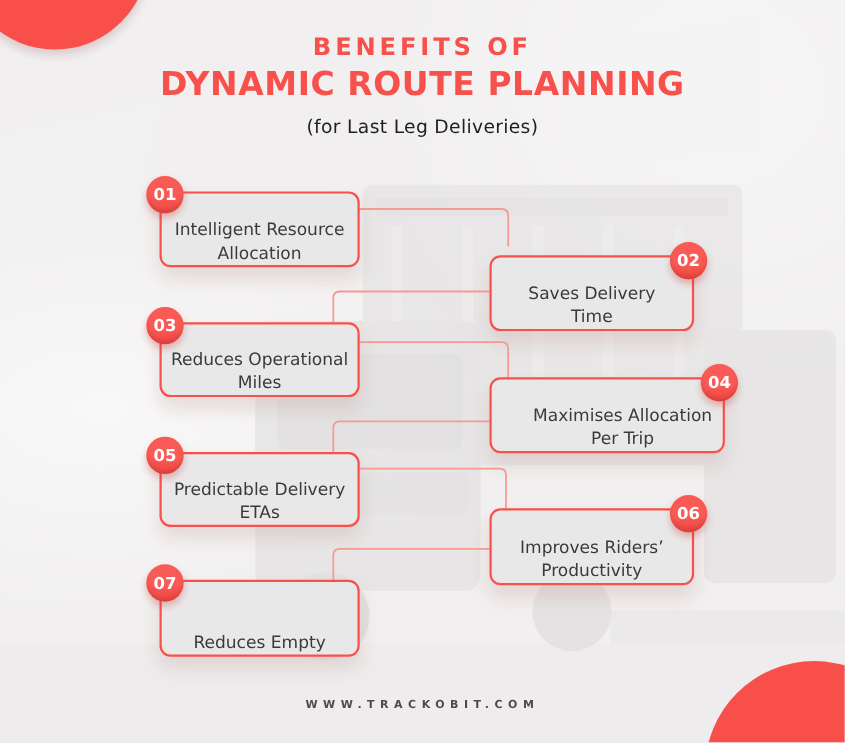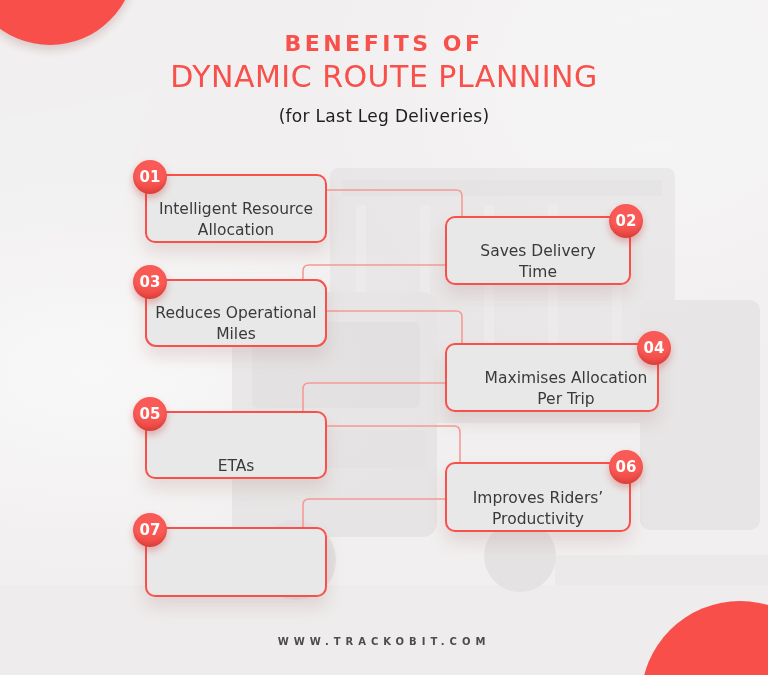--- a/index.html
+++ b/index.html
@@ -14,41 +14,41 @@
   
   .circle-tl{position:absolute;left:-35px;top:-125px;width:170px;height:170px;border-radius:50%;
     background:#f94f4b;box-shadow:0 5px 8px rgba(120,40,40,.18);}
   .circle-br{position:absolute;left:641px;top:601px;width:198px;height:198px;border-radius:50%;
     background:#f94f4b;}
   
   .truck-bg{position:absolute;inset:0;pointer-events:none;}
   
   .header{position:absolute;top:33px;left:0;width:100%;text-align:center;line-height:1;}
   .kicker{color:#f8504b;font-size:22px;font-weight:bold;letter-spacing:3.5px;}
-  .title{color:#f8504b;font-size:30px;font-weight:normal;letter-spacing:.5px;margin-top:7px;}
+  .title{color:#f8504b;font-size:30px;font-weight:bold;letter-spacing:.5px;margin-top:7px;}
   .subtitle{color:#1f1f1f;font-size:17px;margin-top:16px;letter-spacing:.3px;}
   
   .connectors{position:absolute;inset:0;pointer-events:none;}
   .connectors path{fill:none;stroke:#f59b94;stroke-width:1.6;}
   
   .card{position:absolute;background:#e9e8e8;border:2px solid #f8504b;border-radius:10px;
     box-shadow:0 10px 16px rgba(190,150,150,.28);
     display:flex;align-items:flex-end;justify-content:center;text-align:center;
     color:#3a3a3a;font-size:15.5px;line-height:21px;}
   .card .label span{display:block;}
   .badge{position:absolute;width:34px;height:34px;border-radius:50%;
     background:linear-gradient(180deg,#fa5a55 55%,#ef4540 100%);
     box-shadow:0 4px 7px rgba(200,60,60,.35), inset 0 -3px 4px rgba(0,0,0,.10);
     color:#ffffff;font-weight:bold;font-size:15px;
     display:flex;align-items:center;justify-content:center;}
   .badge.tl{left:-14px;top:-16px;}
   .badge.tr{right:-14px;top:-14px;}
   .b1{left:145px;top:174px;width:178px;height:65px;}
-  .b2{left:445px;top:216px;width:182px;height:65px;}
-  .b3{left:145px;top:279px;width:178px;height:64px;border-radius:11px;}
+  .b2{left:445px;top:232px;width:182px;height:65px;}
+  .b3{left:145px;top:293px;width:178px;height:64px;}
   .b4{left:445px;top:343px;width:182px;height:65px;padding-left:28px;}
   .b5{left:145px;top:411px;width:178px;height:64px;}
   .b6{left:445px;top:462px;width:182px;height:66px;}
   .b7{left:145px;top:527px;width:178px;height:66px;}
   
   .footer{position:absolute;top:636px;left:0;width:100%;text-align:center;
     color:#4f4b4b;font-size:10px;font-weight:bold;letter-spacing:5px;}
 </style>
 </head>
 <body>
@@ -124,33 +124,35 @@
     <div class="badge tr">04</div>
     <div class="label">
       <span>Maximises Allocation</span>
       <span>Per Trip</span>
     </div>
   </div>
 
   <div class="card b5">
     <div class="badge tl">05</div>
     <div class="label">
+      <span>Predictable Delivery</span>
       <span>ETAs</span>
     </div>
   </div>
 
   <div class="card b6">
     <div class="badge tr">06</div>
     <div class="label">
       <span>Improves Riders’</span>
       <span>Productivity</span>
     </div>
   </div>
 
   <div class="card b7">
     <div class="badge tl">07</div>
     <div class="label">
+      <span>Reduces Empty</span>
     </div>
   </div>
 
   <div class="footer">WWW.TRACKOBIT.COM</div>
 
 </div>
 
 </body></html>

